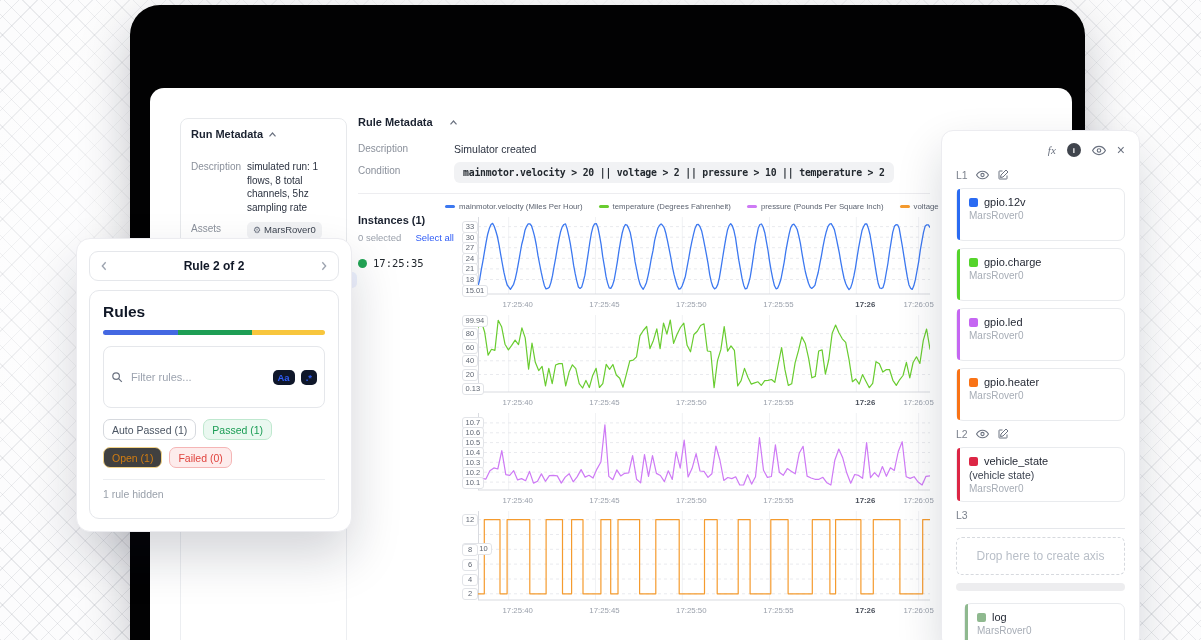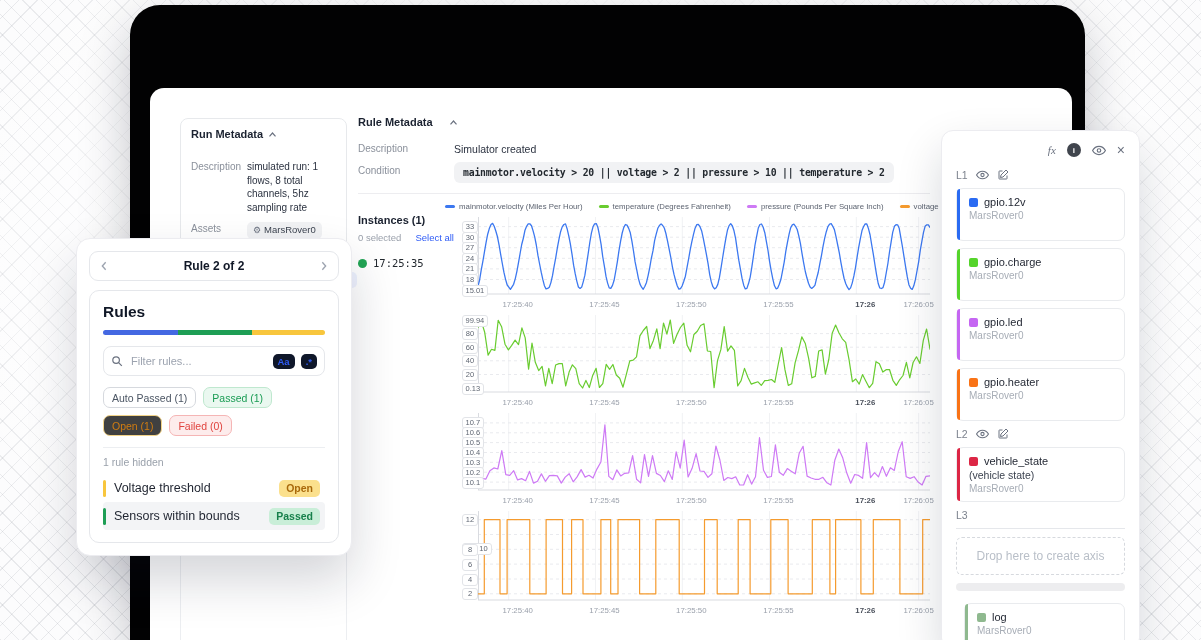--- a/index.html
+++ b/index.html
@@ -59,21 +59,21 @@
   .xlabels span{position:absolute;top:1px;font-size:7.8px;color:#9aa0ab;transform:translateX(-50%);white-space:nowrap;margin-left:9px;}
   .xlabels span.bold{font-weight:700;color:#4b515c;}
   
   .rules-float{position:absolute;left:76px;top:238px;width:274px;background:#fff;border:1px solid #ececf0;border-radius:14px;z-index:4;box-shadow:0 24px 50px rgba(15,23,42,.18);padding-bottom:12px;}
   .pager{margin:12px 12px 9px;border:1px solid #e5e7eb;border-radius:9px;height:28px;display:flex;align-items:center;padding:0 10px;background:#fff;}
   .pager .pg-label{flex:1;text-align:center;font-size:12px;font-weight:700;color:#111827;}
   .pg-btn{color:#9ca3af;cursor:pointer;display:flex;align-items:center;}
   .rules-box{margin:0 12px;border:1px solid #e5e7eb;border-radius:10px;padding:12px 13px;}
   .rules-title{font-size:15.5px;font-weight:700;color:#111827;}
   .progress{height:5px;display:flex;border-radius:3px;overflow:hidden;margin:9px 0 11px;}
-  .filter{height:28px;border:1px solid #e5e7eb;border-radius:8px;display:flex;align-items:center;gap:6px;padding:0 7px;}
+  .filter{height:28px;border:1px solid #e5e7eb;border-radius:8px;display:flex;align-items:center;gap:6px;padding:16px 7px;}
   .filter input{flex:1;min-width:0;border:0;outline:0;font-size:11px;color:#374151;font-family:"Liberation Sans",sans-serif;background:transparent;}
   .filter input::placeholder{color:#9ca3af;}
   .mini-btn{background:#0f172a;color:#2f5cf6;border-radius:5px;font-size:9.5px;font-weight:700;padding:2px 5px;cursor:pointer;flex:none;}
   .fchips{display:flex;flex-wrap:wrap;gap:7px;margin-top:11px;}
   .fchip{border-radius:7px;padding:3.5px 8px;font-size:10.5px;cursor:pointer;border:1px solid transparent;}
   .fchip.neutral{background:#fff;border-color:#d6d9de;color:#4b5563;}
   .fchip.green{background:#eaf8f0;border-color:#bfe8cf;color:#1a9c54;}
   .fchip.yellow{background:#404040;border-color:#f2d388;color:#d07c11;}
   .fchip.red{background:#fdecec;border-color:#f5b5b5;color:#e0443f;}
   .rules-sep{border:0;border-top:1px solid #eceef1;margin:11px 0 8px;}
@@ -386,32 +386,20 @@
         <span class="mini-btn">.*</span>
       </div>
       <div class="fchips" id="rules-filters">
           <span class="fchip neutral">Auto Passed (1)</span>
           <span class="fchip green">Passed (1)</span>
           <span class="fchip yellow">Open (1)</span>
           <span class="fchip red">Failed (0)</span>
         </div>
       <hr class="rules-sep">
       <div class="hidden-note">1 rule hidden</div>
-      <div id="rules-list">
-          <div class="rule-row">
-            <span class="rule-bar" style="background: rgb(248, 198, 61);"></span>
-            <span class="rule-name">Voltage threshold</span>
-            <span class="status-badge yellow">Open</span>
-          </div>
-          <div class="rule-row selected">
-            <span class="rule-bar" style="background: rgb(30, 158, 85);"></span>
-            <span class="rule-name">Sensors within bounds</span>
-            <span class="status-badge green">Passed</span>
-          </div>
-        </div>
     </div>
   </div>
 
   <div class="chan-float">
     <div class="chan-head">
       <span class="fx-btn">fx</span>
       <span class="info-circle">i</span>
       <span class="icon-btn">
           <svg width="14" height="11" viewBox="0 0 24 18">
             <path d="M1 9s4-7 11-7 11 7 11 7-4 7-11 7S1 9 1 9z" fill="none" stroke="currentColor" stroke-width="2"></path>

